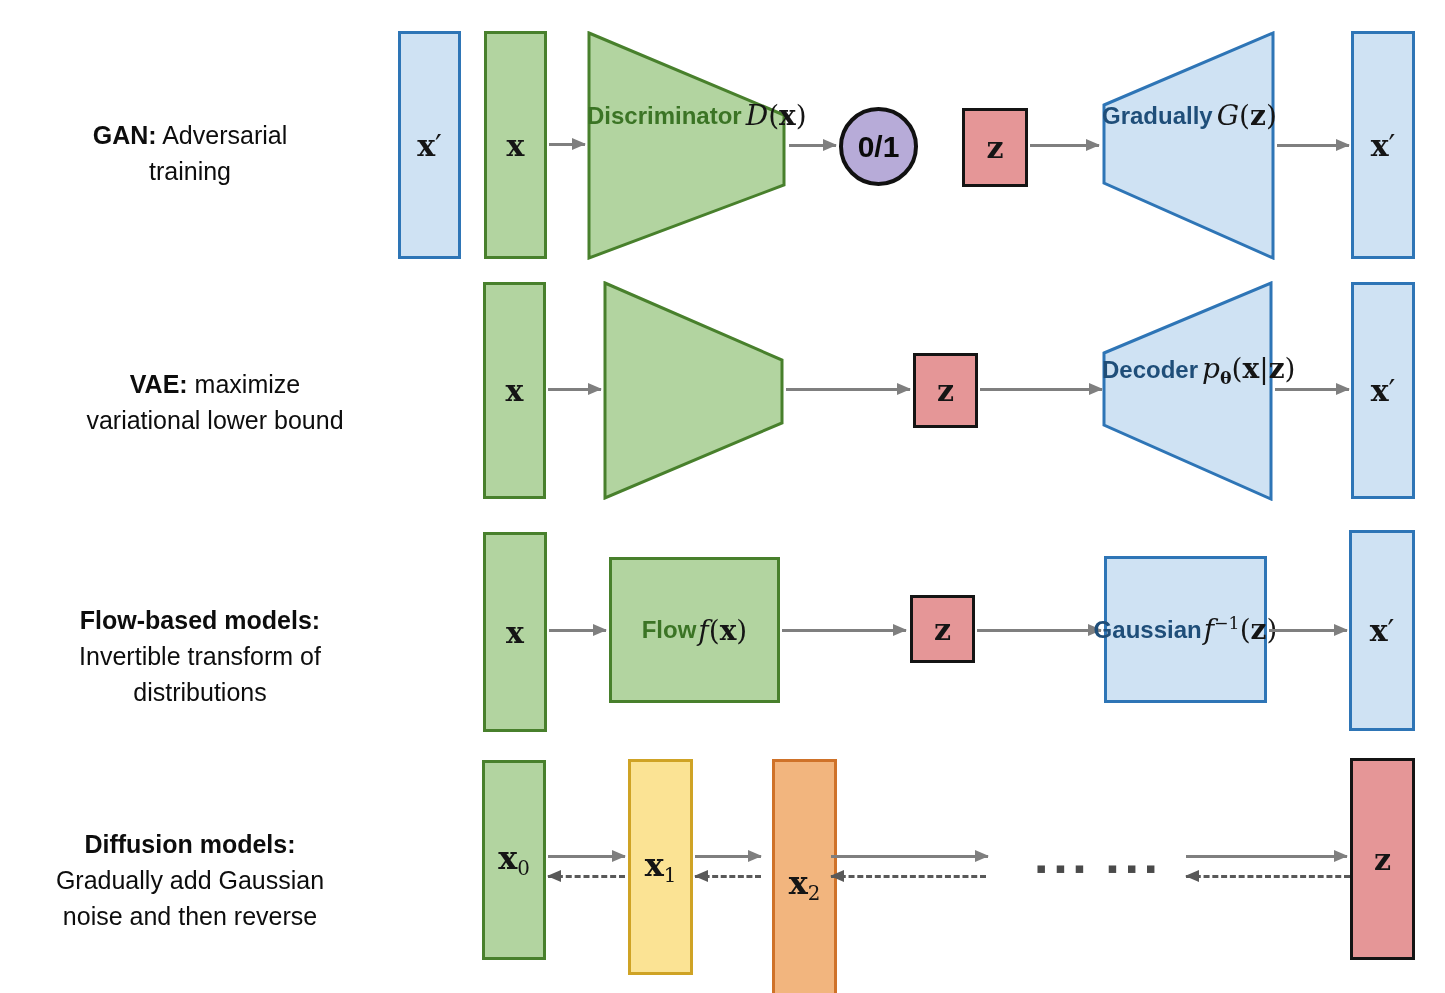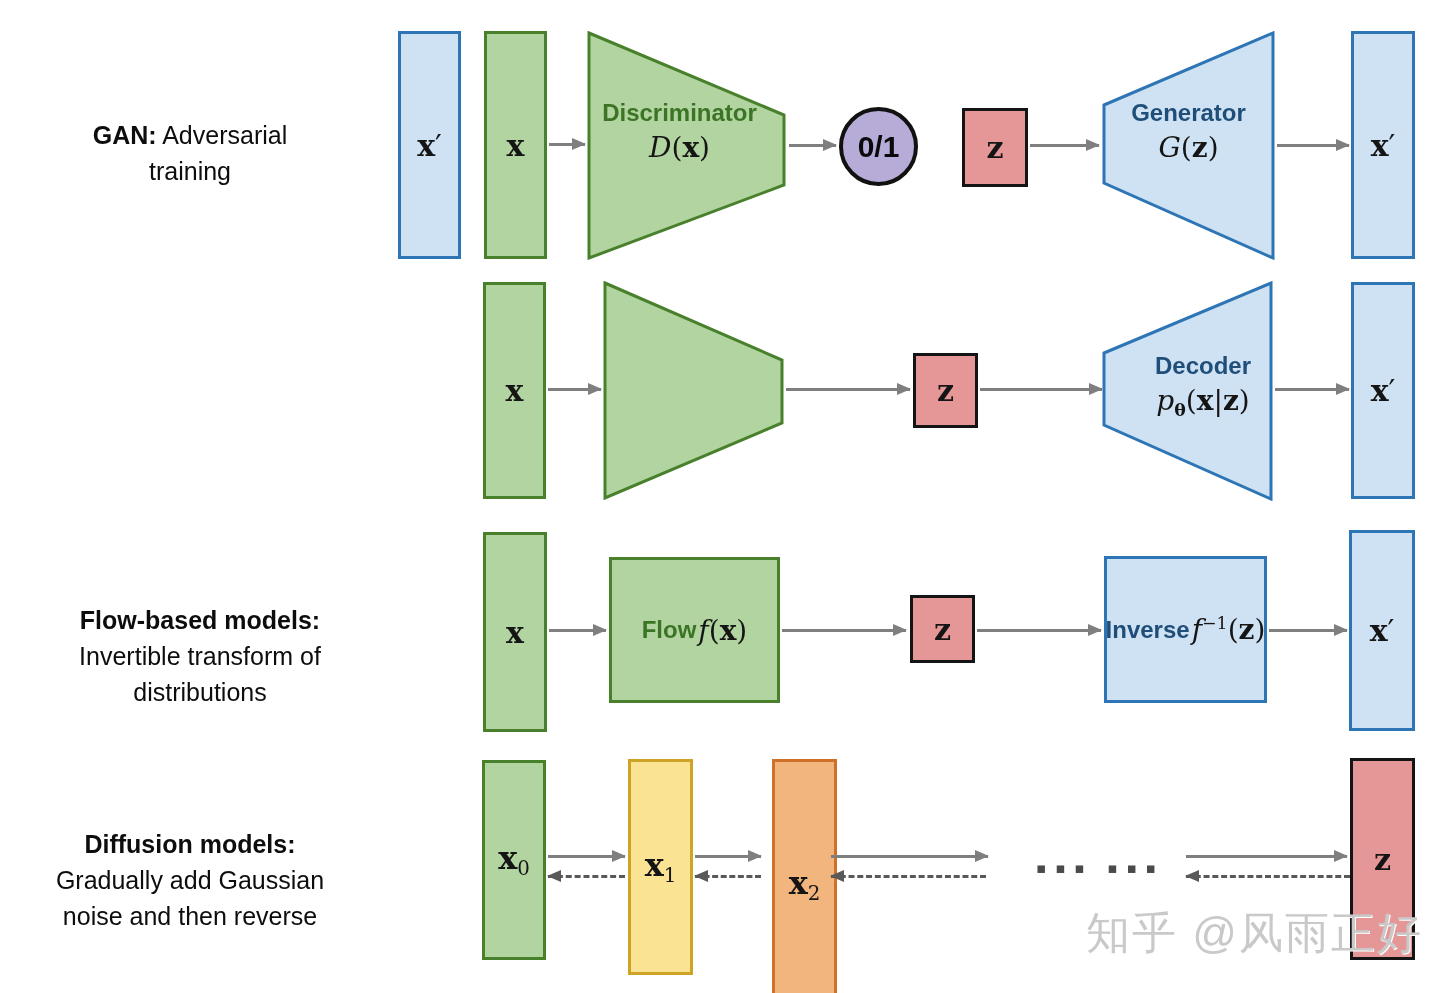--- a/index.html
+++ b/index.html
@@ -18,21 +18,21 @@
   .yw{background:var(--yellow-fill);border-color:var(--yellow-border);}
   .or{background:var(--orange-fill);border-color:var(--orange-border);}
   
   .math{font-family:"DejaVu Serif",serif;color:#151515;}
   .fs30{font-size:30px;} .fs28{font-size:28px;text-align:center;} .fs32{font-size:32px;}
   .m-b{font-weight:700;} .m-i{font-style:italic;}
   .m-sub{font-size:62%;vertical-align:-0.32em;}
   .m-sup{font-size:62%;vertical-align:0.55em;}
   
   .trap{position:absolute;}
-  .traplabel{position:absolute;display:flex;flex-direction:column;align-items:center;gap:4px;
+  .traplabel{position:absolute;display:flex;flex-direction:row;align-items:center;gap:4px;
              text-align:center;pointer-events:none;}
   .shape-title{font-weight:700;font-size:24px;font-family:"Liberation Sans",sans-serif;}
   .gt{color:var(--green-text);} .bt{color:var(--blue-text);}
   .boxlabel{display:flex;flex-direction:row;align-items:center;gap:2px;text-align:center;}
   
   .circle{position:absolute;border-radius:50%;background:var(--purple-fill);border:4px solid #111;
           box-sizing:border-box;display:flex;align-items:center;justify-content:center;
           font-weight:700;font-size:30px;color:#0a0a0a;}
   
   .arr{position:absolute;height:0;border-top:3px solid var(--arrow-solid);}
@@ -49,20 +49,22 @@
       z-index:9;text-shadow:1px 1px 0 #ffffff;white-space:nowrap;}
 </style>
 </head>
 <body>
 
 <div class="canvas">
 
   <div class="rowlabel" style="left:40px;top:117px;width:300px"><span class="bld">GAN:</span><span> Adversarial
 training</span></div>
 
+  <div class="rowlabel" style="left:35px;top:366px;width:360px"><span class="bld">VAE:</span><span> maximize
+variational lower bound</span></div>
 
   <div class="rowlabel" style="left:5px;top:826px;width:370px"><span class="bld">Diffusion models:</span><span>
 Gradually add Gaussian
 noise and then reverse</span></div>
 
   <div class="rowlabel" style="left:15px;top:602px;width:370px"><span class="bld">Flow-based models:</span><span>
 Invertible transform of
 distributions</span></div>
 
   <div class="rect bl" style="left:398px;top:31px;width:63px;height:228px">
@@ -88,21 +90,21 @@
 
   <div class="rect rd" style="left:962px;top:108px;width:66px;height:79px">
     <span class="math fs30"><span class="m-b">z</span></span>
   </div>
   <div class="arr" style="left:1030px;top:144px;width:69px"></div>
 
   <svg class="trap" style="left:1102px;top:31px" width="173" height="229">
     <polygon points="2,74 171,2 171,227 2,152" style="fill:var(--blue-fill);stroke:var(--blue-border);stroke-width:3"></polygon>
   </svg>
   <div class="traplabel" style="left:1102px;top:99px;width:173px">
-    <div class="shape-title bt">Generator</div>
+    <div class="shape-title bt">Gradually</div>
     <div class="math fs28"><span class="m-i">G</span><span>(</span><span class="m-b">z</span><span>)</span></div>
   </div>
 
   <div class="arr" style="left:1277px;top:144px;width:72px"></div>
   <div class="rect bl" style="left:1351px;top:31px;width:64px;height:228px">
     <span class="math fs30"><span class="m-b">x</span><span>′</span></span>
   </div>
 
   <div class="rect g" style="left:483px;top:282px;width:63px;height:217px">
     <span class="math fs30"><span class="m-b">x</span></span>
@@ -145,21 +147,21 @@
   </div>
 
   <div class="arr" style="left:782px;top:629px;width:124px"></div>
   <div class="rect rd" style="left:910px;top:595px;width:65px;height:68px">
     <span class="math fs30"><span class="m-b">z</span></span>
   </div>
   <div class="arr" style="left:977px;top:629px;width:124px"></div>
 
   <div class="rect bl" style="left:1104px;top:556px;width:163px;height:147px">
     <div class="boxlabel">
-      <div class="shape-title bt">Inverse</div>
+      <div class="shape-title bt">Gaussian</div>
       <div class="math fs28"><span class="m-i">f</span><span class="m-sup">−1</span><span>(</span><span class="m-b">z</span><span>)</span></div>
     </div>
   </div>
 
   <div class="arr" style="left:1269px;top:629px;width:78px"></div>
   <div class="rect bl" style="left:1349px;top:530px;width:66px;height:201px">
     <span class="math fs30"><span class="m-b">x</span><span>′</span></span>
   </div>
 
   <div class="rect g" style="left:482px;top:760px;width:64px;height:200px">
@@ -182,15 +184,14 @@
 
   <div class="dots" style="left:1036px;top:861px">▪▪▪ ▪▪▪</div>
 
   <div class="arr" style="left:1186px;top:855px;width:161px"></div>
   <div class="arrd" style="left:1186px;top:875px;width:164px"></div>
 
   <div class="rect rd" style="left:1350px;top:758px;width:65px;height:202px">
     <span class="math fs30"><span class="m-b">z</span></span>
   </div>
 
-  <div class="wm">知乎 @风雨正好</div>
 
 </div>
 
 </body></html>

